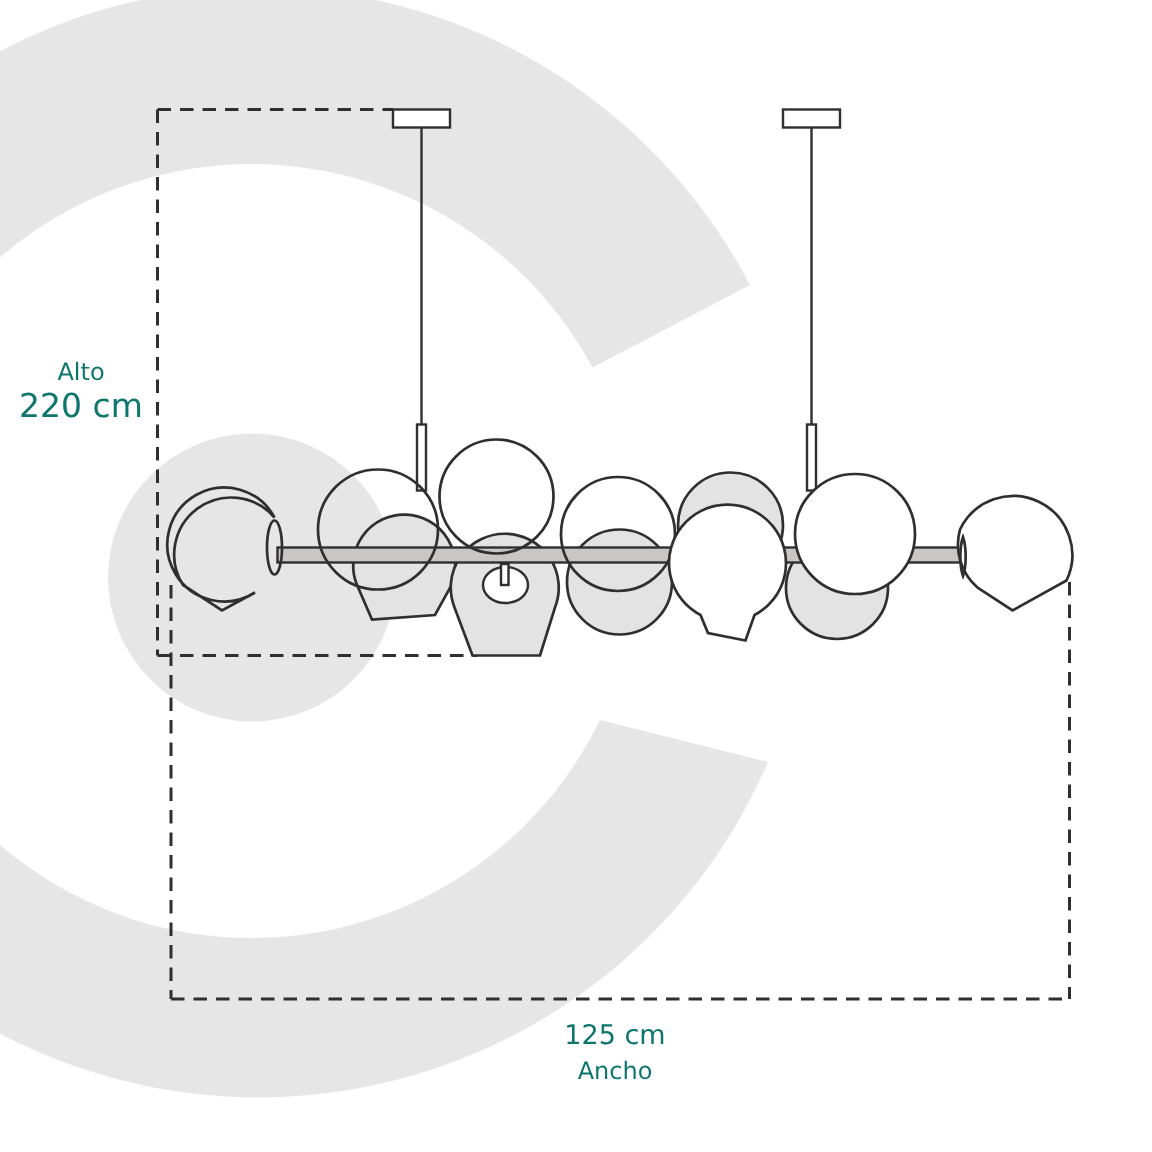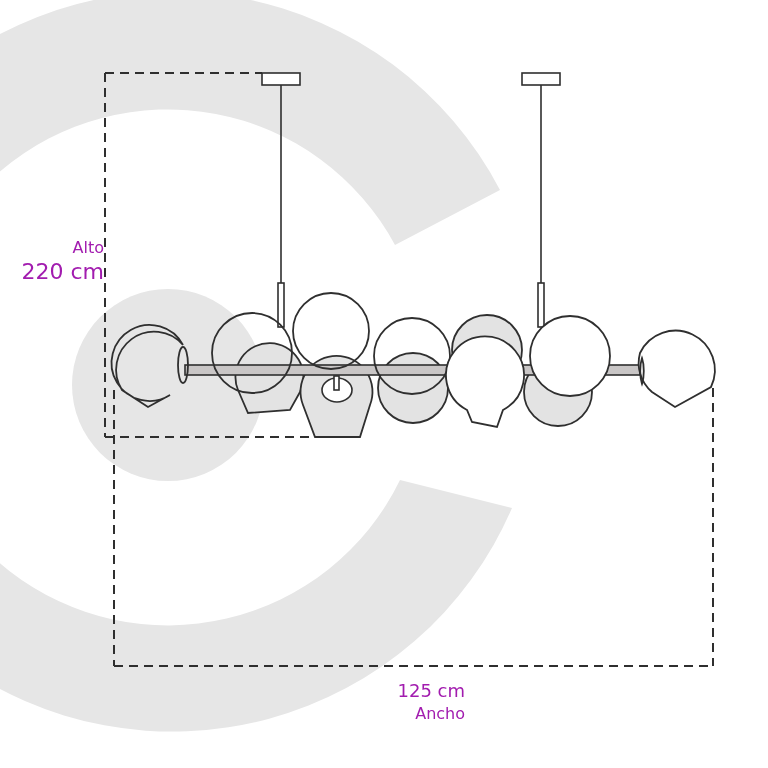--- a/index.html
+++ b/index.html
@@ -1,18 +1,18 @@
 <!DOCTYPE html>
 <html><head>
 <meta charset="utf-8">
 <style>
   html, body { margin: 0; padding: 0; background: #ffffff; }
   #stage { position: relative; width: 768px; height: 768px; overflow: hidden; background: #ffffff; font-family: "DejaVu Sans", sans-serif; }
   svg.drawing { position: absolute; left: 0; top: 0; }
-  .label { position: absolute; color: #a21caf; white-space: nowrap; text-align: right; }
+  .label { position: absolute; color: #0f766e; white-space: nowrap; text-align: center; }
   #alto-label { left: 4px; top: 238px; width: 100px; font-size: 16px; line-height: 20px; }
   #alto-value { left: 4px; top: 259px; width: 100px; font-size: 22px; line-height: 26px; }
   #ancho-value { left: 355px; top: 678px; width: 110px; font-size: 18px; line-height: 26px; }
   #ancho-label { left: 355px; top: 704px; width: 110px; font-size: 16px; line-height: 20px; }
   #brand { position: absolute; left: 560px; top: 672px; width: 208px; height: 96px; }
   #brand-name { position: absolute; left: 6px; top: 2px; font-family: "Liberation Sans", sans-serif; font-size: 64px; letter-spacing: -3px; color: #8f8f8f; line-height: 70px; }
   #brand-dot { position: absolute; left: 116px; top: 52px; width: 16px; height: 16px; border-radius: 50%; }
   #brand-tag { position: absolute; left: 8px; top: 74px; font-family: "Liberation Sans", sans-serif; font-size: 9.5px; font-weight: bold; letter-spacing: 0.1px; line-height: 12px; }
   #brand-reg { position: absolute; left: 188px; top: 60px; font-size: 5px; color: #8f8f8f; }
 </style>

